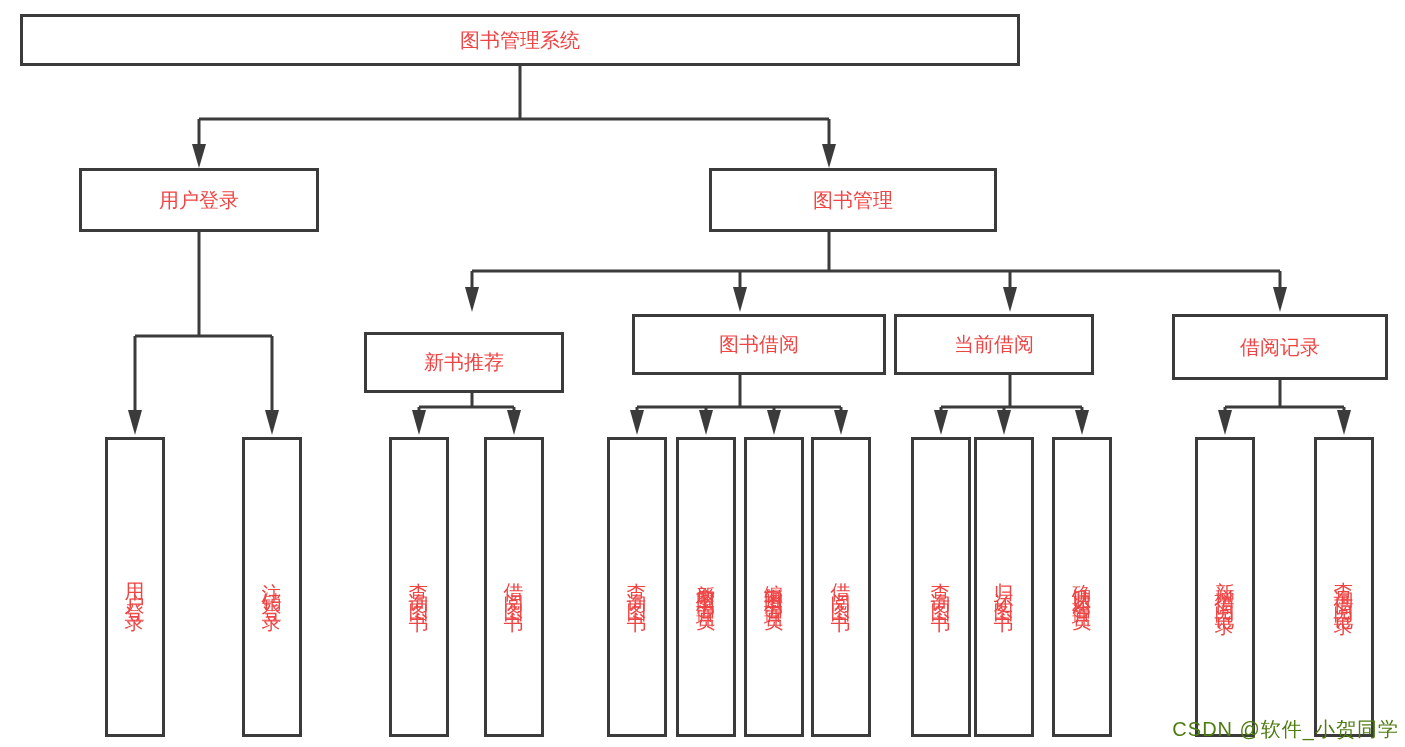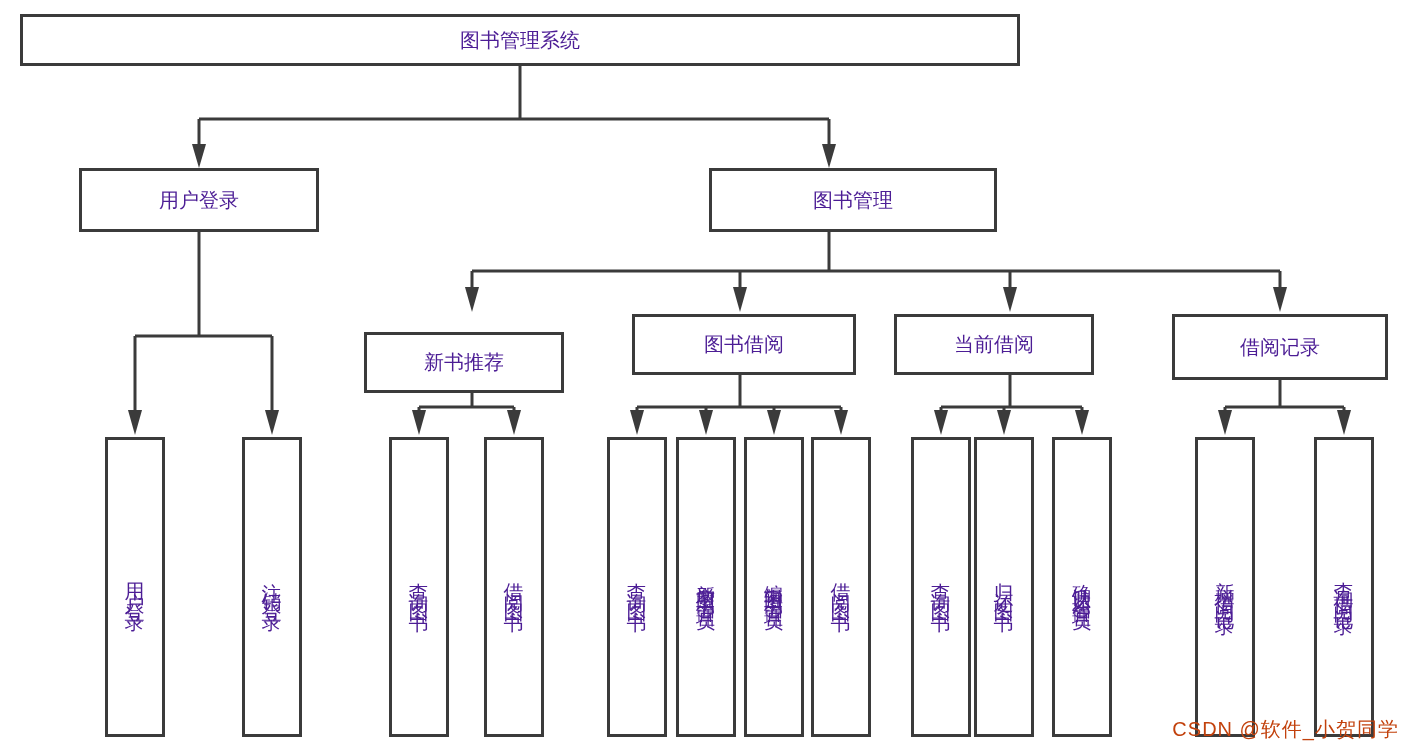--- a/index.html
+++ b/index.html
@@ -6,28 +6,28 @@
   .canvas {
     position:relative; width:1405px; height:747px; overflow:hidden;
     background:#ffffff; font-family:"Liberation Sans", sans-serif;
   }
   svg.wires { position:absolute; left:0; top:0; width:1405px; height:747px; }
   svg.wires path { stroke:#3b3b3b; stroke-width:3; fill:none; }
   svg.wires polygon { fill:#3b3b3b; stroke:none; }
   .node {
     position:absolute; box-sizing:border-box; background:#ffffff;
     border:3px solid #3b3b3b; display:flex; align-items:center; justify-content:center;
-    color:#4c1d95; font-size:20px; z-index:2;
+    color:#ef4444; font-size:20px; z-index:2;
   }
   .leaf { top:437px; width:60px; height:300px; }
   .vtext { writing-mode:vertical-rl; text-orientation:mixed; font-size:20px; letter-spacing:10px; line-height:1; }
   .vtext.long { font-size:19px; letter-spacing:4px; }
   .watermark {
     position:absolute; right:6px; bottom:4px; z-index:5;
-    color:#c2410c; font-size:20px; letter-spacing:1px;
+    color:#4d7c0f; font-size:20px; letter-spacing:1px;
   }
 </style>
 </head>
 <body>
 
 <div class="canvas">
 
   <svg class="wires" viewBox="0 0 1405 747" aria-hidden="true">
 
     <g>
@@ -111,21 +111,21 @@
   <div class="node" style="left:79px;top:168px;width:240px;height:64px">
     <span>用户登录</span>
   </div>
   <div class="node" style="left:709px;top:168px;width:288px;height:64px">
     <span>图书管理</span>
   </div>
 
   <div class="node" style="left:364px;top:332px;width:200px;height:61px">
     <span>新书推荐</span>
   </div>
-  <div class="node" style="left:632px;top:314px;width:224px;height:61px">
+  <div class="node" style="left:632px;top:314px;width:254px;height:61px">
     <span>图书借阅</span>
   </div>
   <div class="node" style="left:894px;top:314px;width:200px;height:61px">
     <span>当前借阅</span>
   </div>
   <div class="node" style="left:1172px;top:314px;width:216px;height:66px">
     <span>借阅记录</span>
   </div>
 
   <div class="node leaf" style="left:105px">

